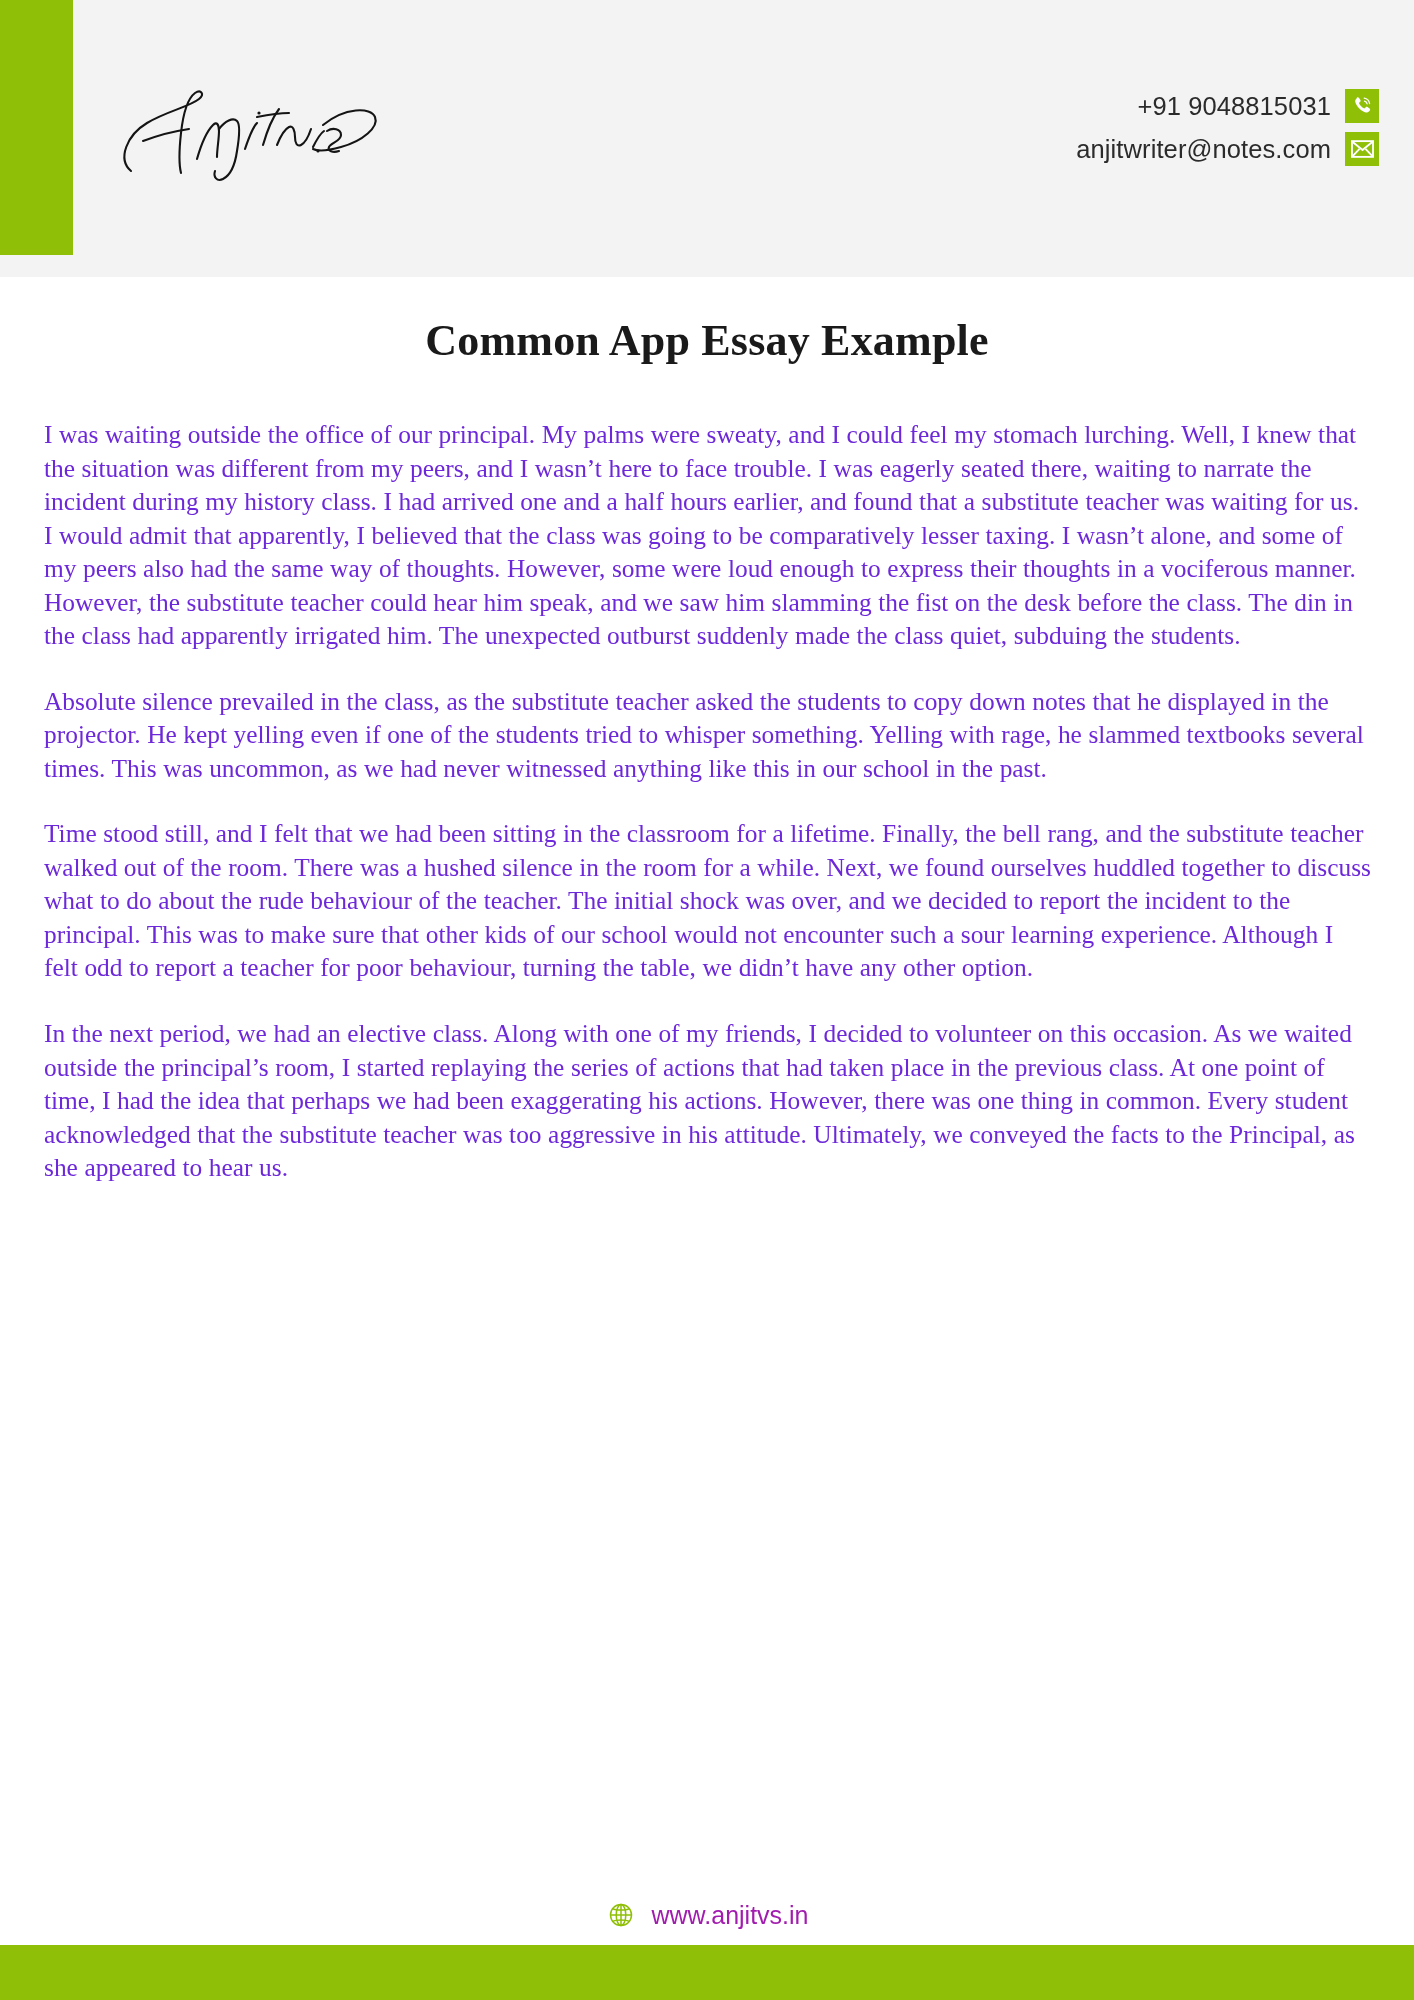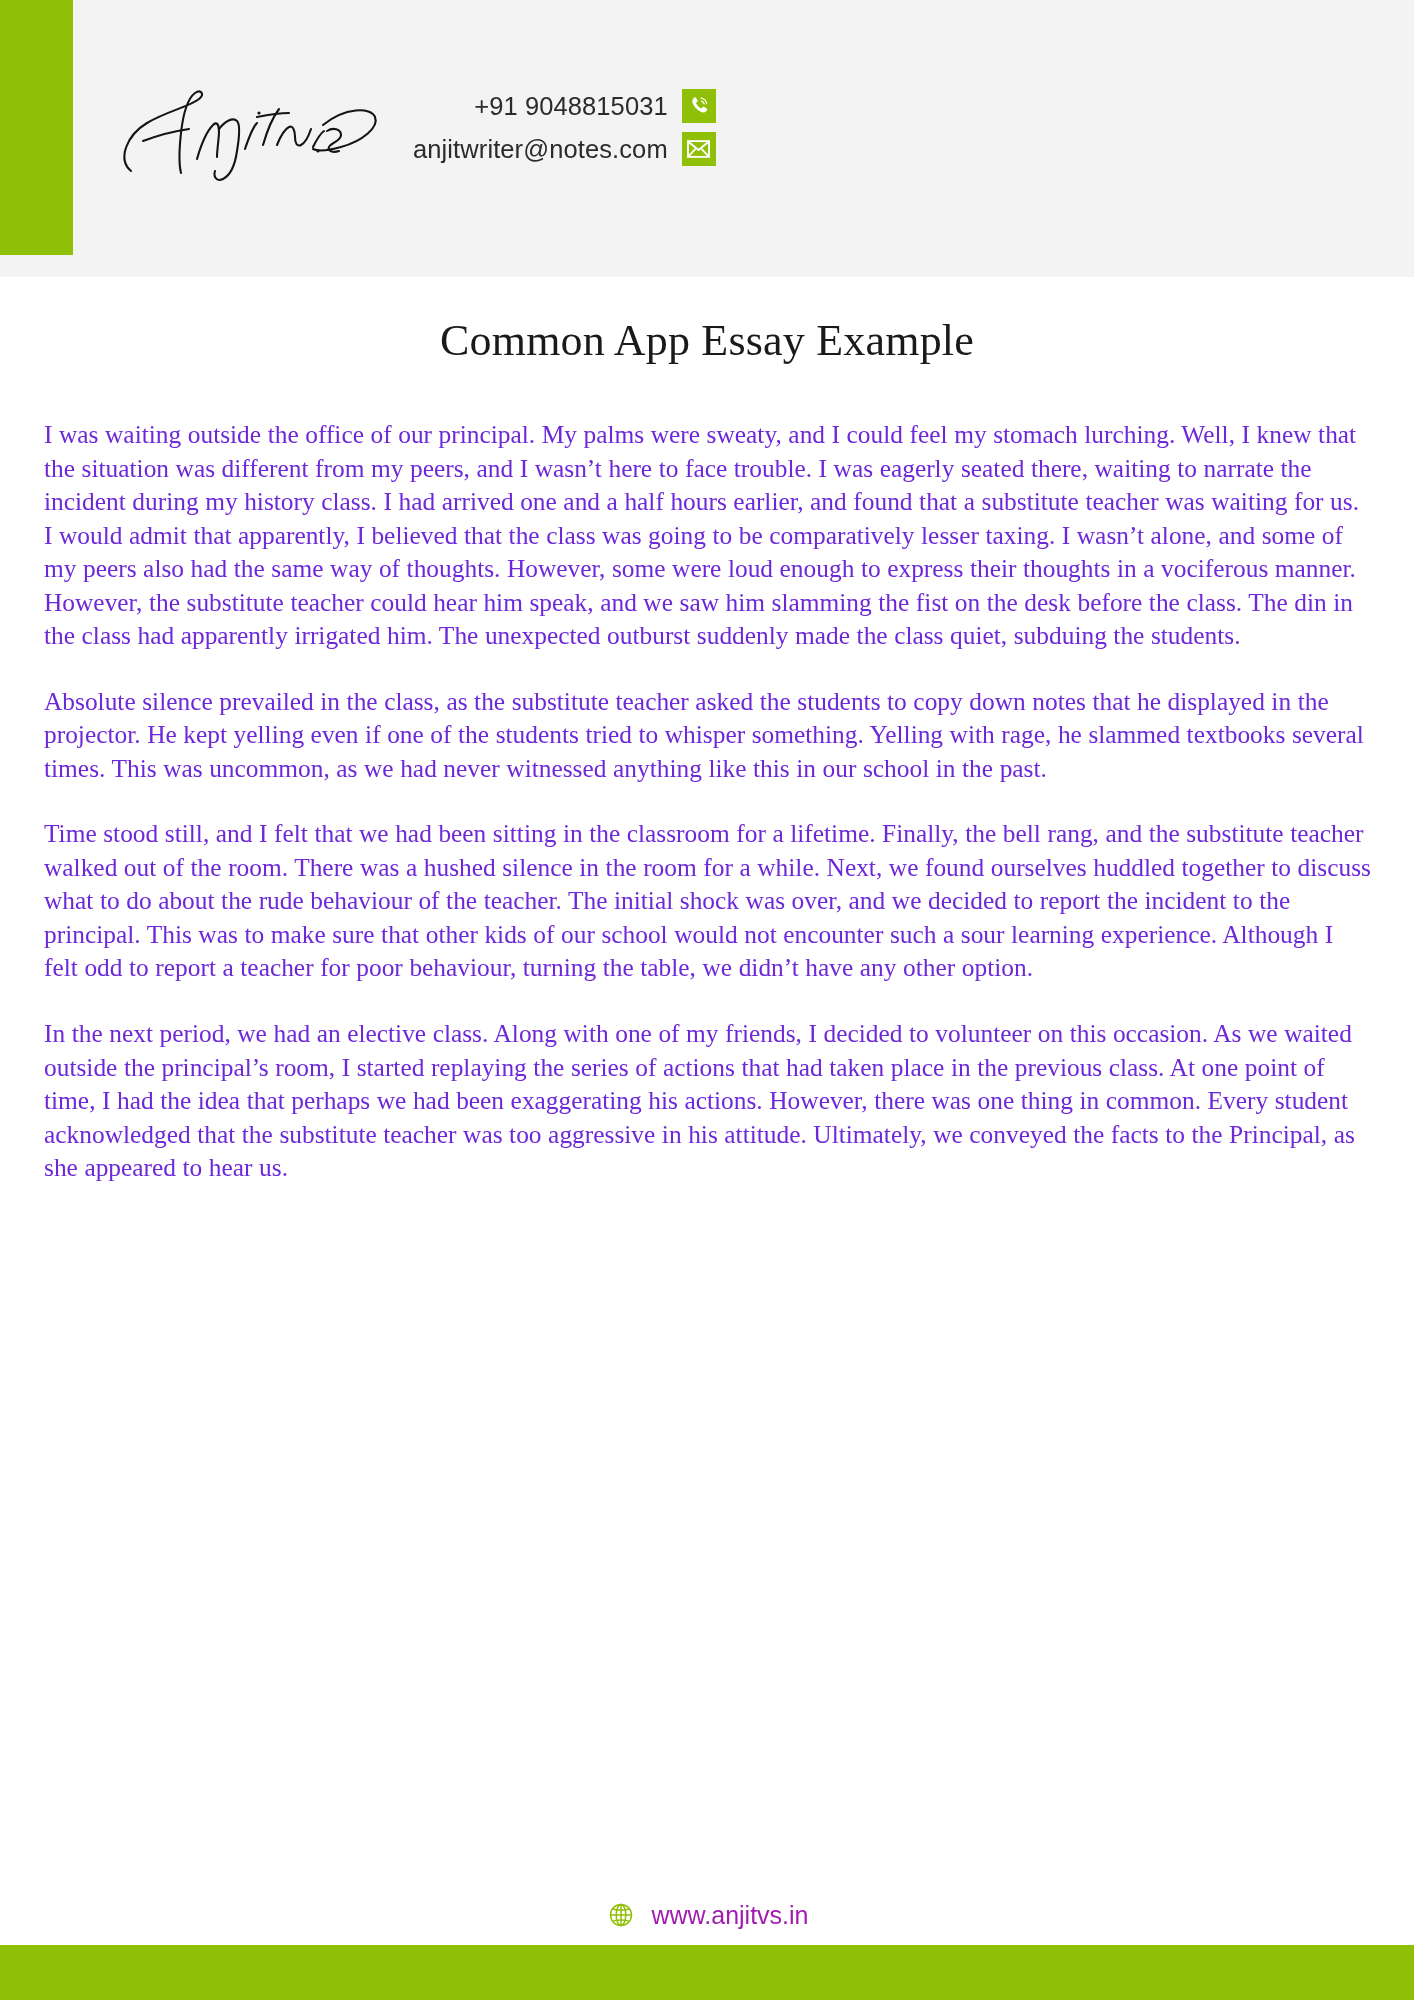--- a/index.html
+++ b/index.html
@@ -32,21 +32,21 @@
     background: #8FBF06;
   }
   .header-inner {
     position: absolute;
     left: 73px;
     right: 0;
     top: 0;
     height: 255px;
     display: flex;
     align-items: center;
-    justify-content: flex-start;
+    justify-content: space-between;
   }
 
   
   .signature-wrap {
     margin-left: 40px;
     width: 300px;
     height: 120px;
     display: flex;
     align-items: center;
   }
@@ -80,21 +80,21 @@
     align-items: center;
     justify-content: center;
     flex: 0 0 auto;
   }
   .contact-icon svg { display: block; }
 
   
   .doc-title {
     text-align: center;
     font-size: 44px;
-    font-weight: 400;
+    font-weight: 700;
     color: #1a1a1a;
     margin: 0;
     padding-top: 38px;
     letter-spacing: .2px;
     font-family: "Liberation Serif", "DejaVu Serif", serif;
   }
 
   
   .essay {
     padding: 0 42px 0 44px;

